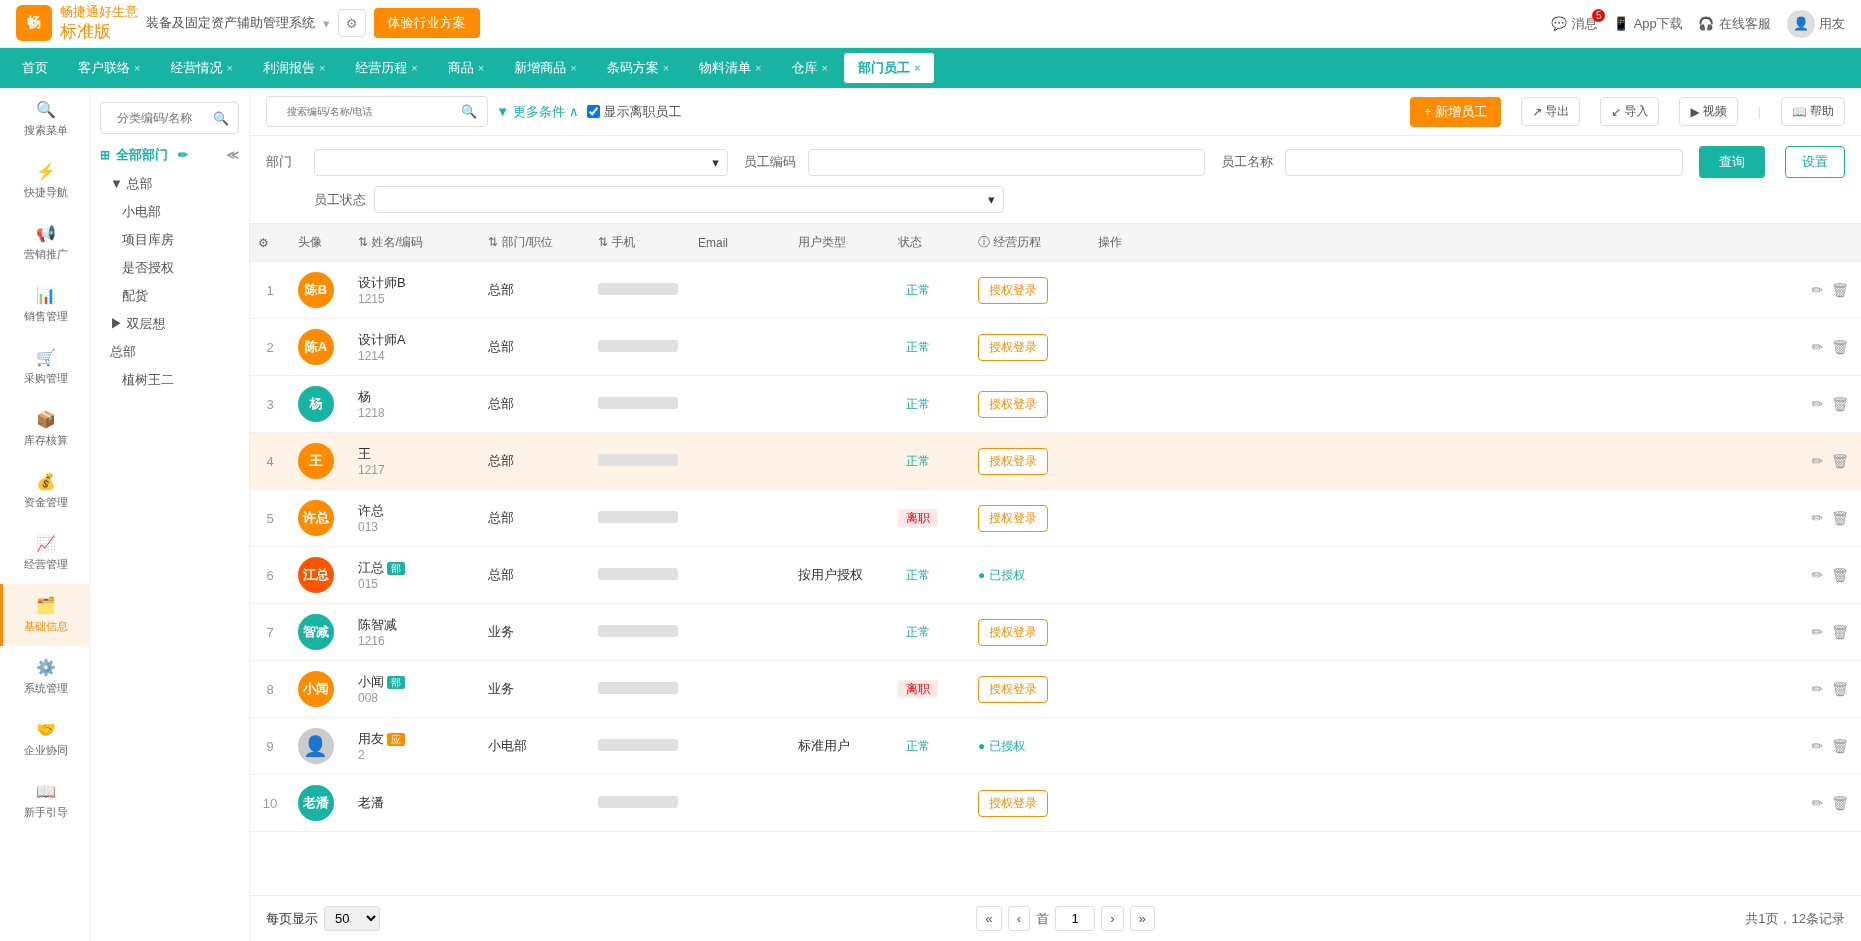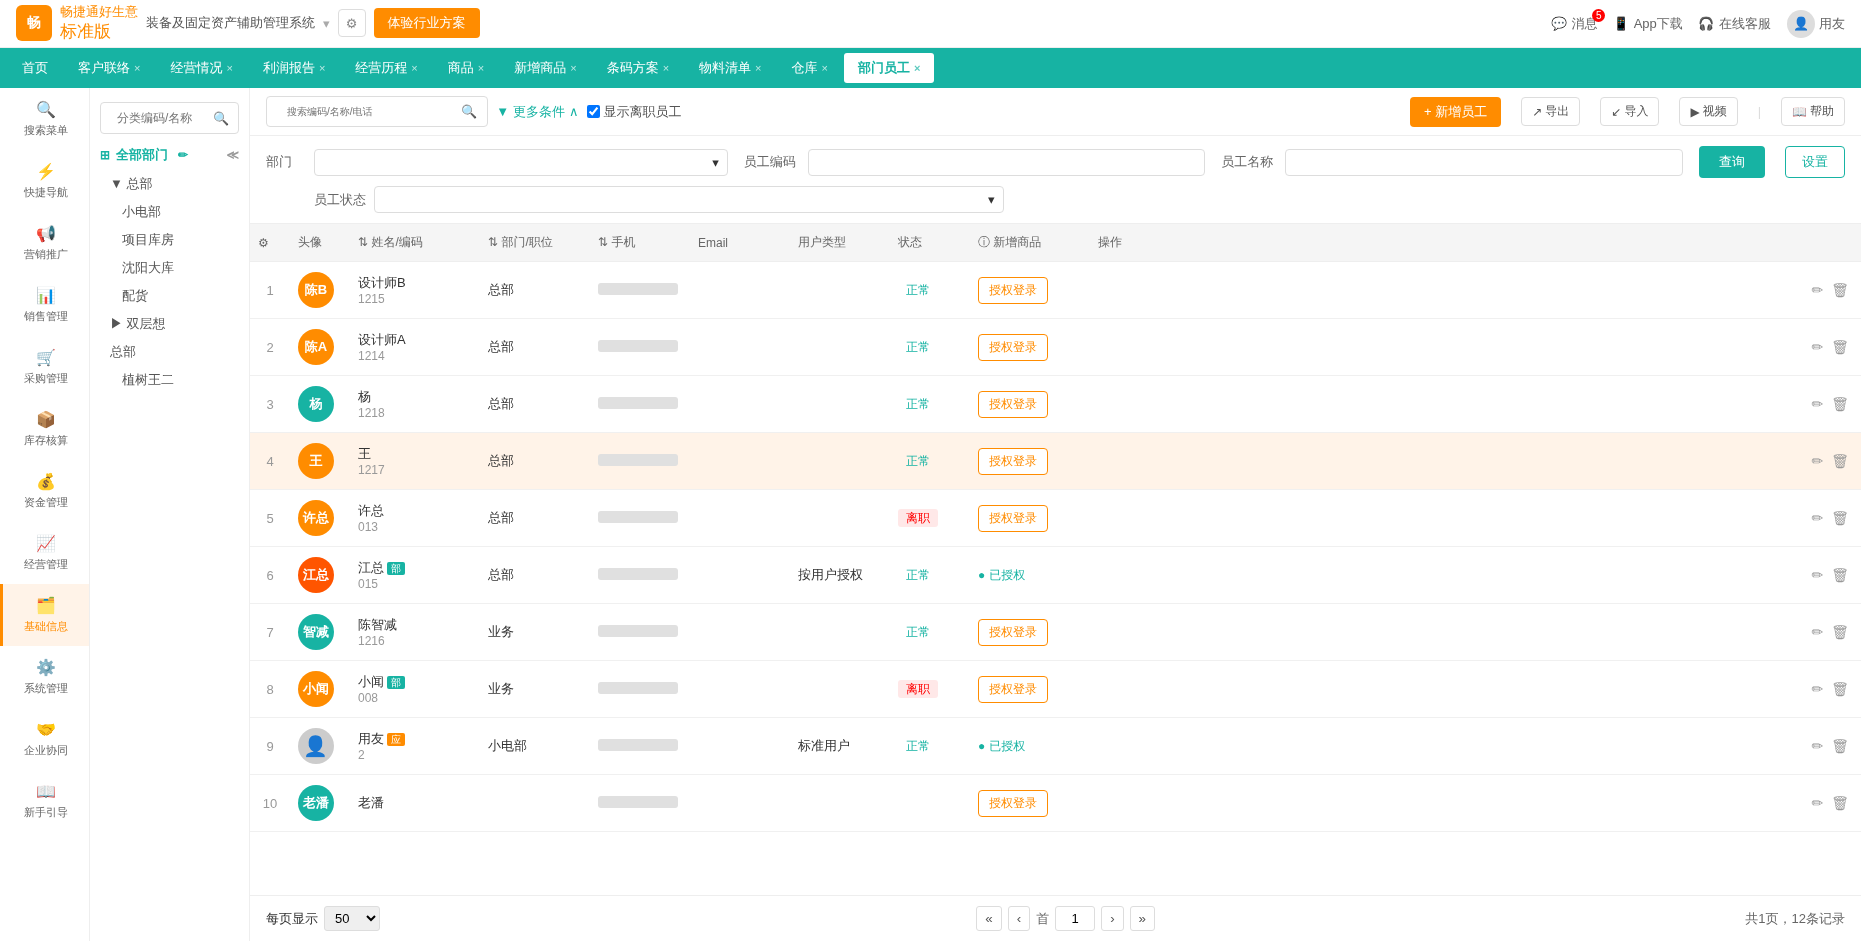--- a/index.html
+++ b/index.html
@@ -233,21 +233,21 @@
     </div>
     <div class="dept-all">
       <span style="font-size:12px;">⊞</span>
       <span>全部部门</span>
       <span style="margin-left:4px;font-size:12px;color:#17b3a3;">✏</span>
       <span style="margin-left:auto;font-size:12px;color:#999;">≪</span>
     </div>
     <div class="dept-tree-item">▼ 总部</div>
     <div class="dept-tree-child">小电部</div>
     <div class="dept-tree-child">项目库房</div>
-    <div class="dept-tree-child">沈阳大库</div>
+    <div class="dept-tree-child">是否授权</div>
     <div class="dept-tree-child">配货</div>
     <div class="dept-tree-item">▶ 双层想</div>
     <div class="dept-tree-item">总部</div>
     <div class="dept-tree-child">植树王二</div>
   </div>
 
   <div class="content-area">
 
     <div class="toolbar">
       <div class="search-bar">
@@ -327,21 +327,21 @@
         <thead>
           <tr>
             <th style="width:40px;">⚙</th>
             <th style="width:60px;">头像</th>
             <th style="width:130px;">⇅ 姓名/编码</th>
             <th style="width:110px;">⇅ 部门/职位</th>
             <th style="width:100px;">⇅ 手机</th>
             <th style="width:100px;">Email</th>
             <th style="width:100px;">用户类型</th>
             <th style="width:80px;">状态</th>
-            <th style="width:120px;">ⓘ 新增商品</th>
+            <th style="width:120px;">ⓘ 经营历程</th>
             <th style="min-width:60px;">操作</th>
           </tr>
         </thead>
         <tbody id="table-body">
         <tr>
               <td style="text-align: center; color: rgb(153, 153, 153);">1</td>
               <td>
                 <div class="avatar-circle" style="background: rgb(255, 140, 0);">陈B</div>
               </td>
               <td><span>设计师B</span><div style="color: rgb(153, 153, 153); font-size: 12px;">1215</div></td>

